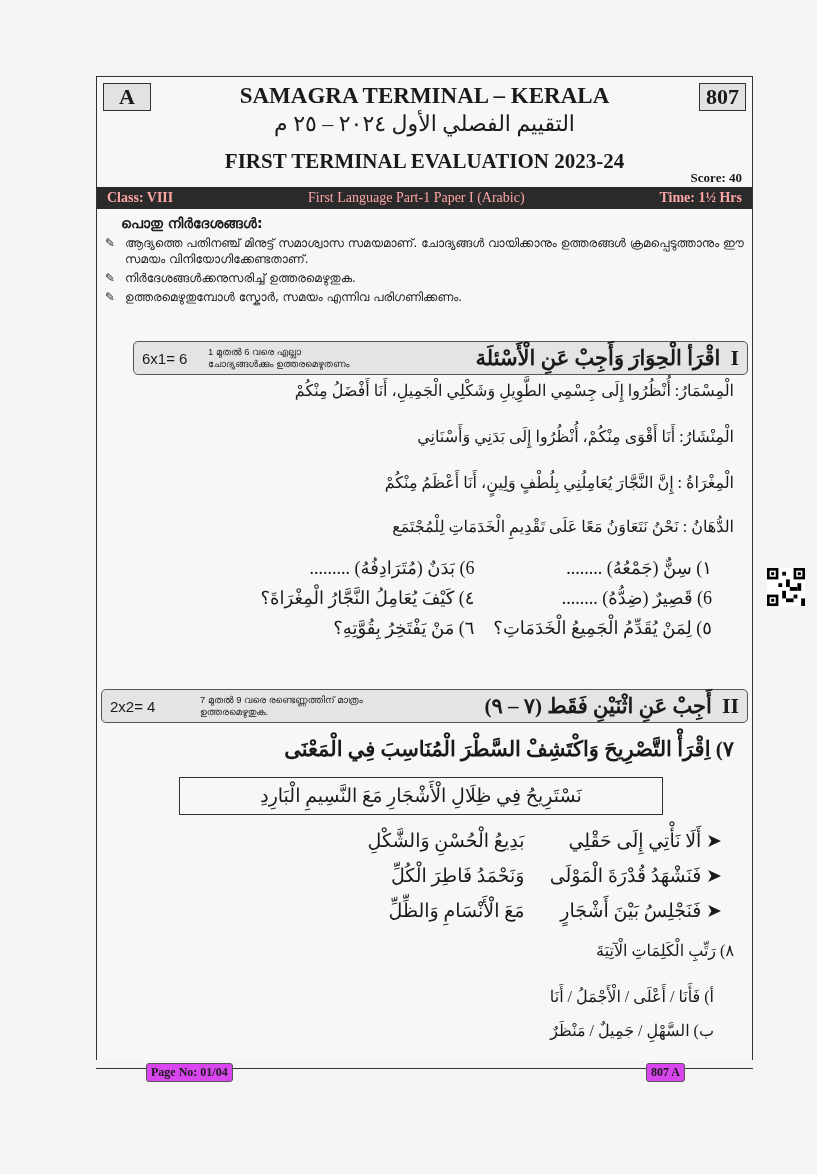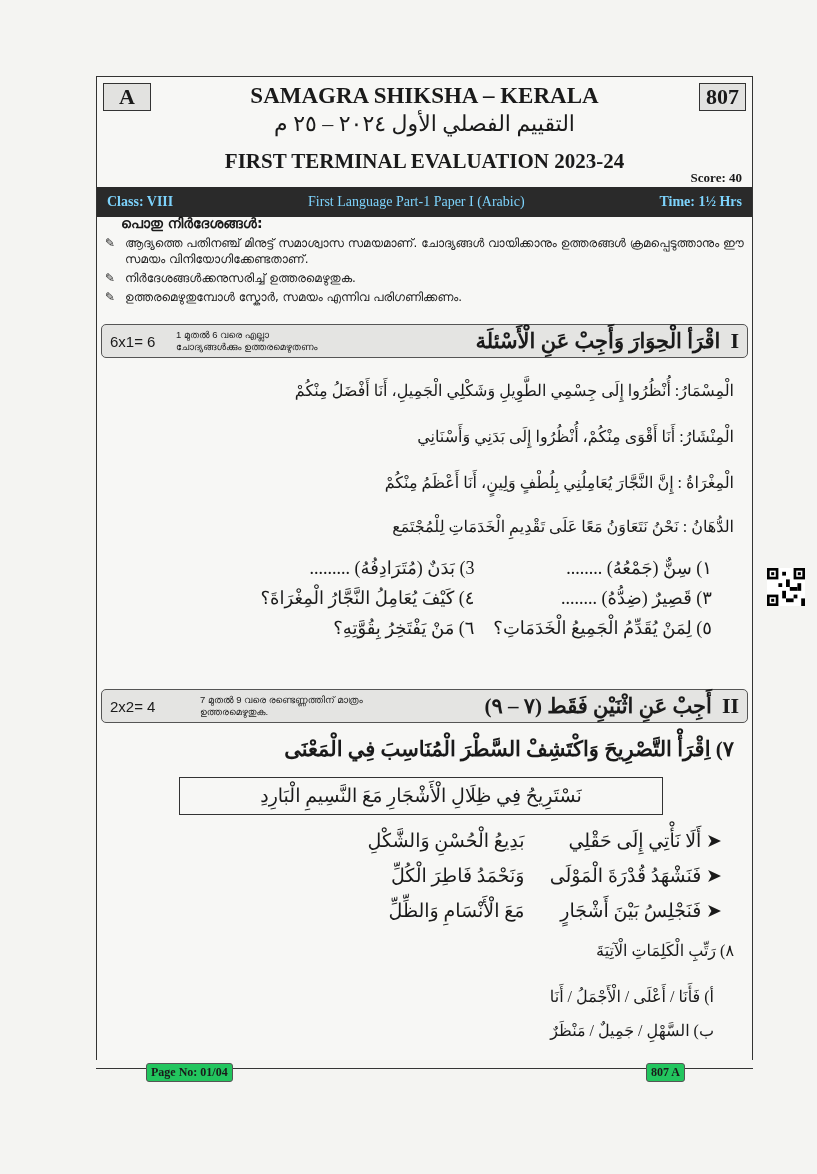--- a/index.html
+++ b/index.html
@@ -8,47 +8,47 @@
   .frame { position:absolute; left:96px; top:76px; width:655px; height:983px;
            border:1.5px solid #333; border-bottom:none; background:#f7f7f5; }
   .code-box { position:absolute; top:6px; border:1.5px solid #333; background:#e2e2e0;
               font-weight:bold; font-size:22px; line-height:26px; padding:0 6px; }
   .code-a { left:6px; width:34px; text-align:center; }
   .code-807 { right:6px; }
   .title { position:absolute; left:0; right:0; top:6px; text-align:center; font-weight:bold; font-size:23px; }
   .subtitle-ar { position:absolute; left:0; right:0; top:34px; text-align:center; font-size:22px; direction:rtl; }
   .exam-name { position:absolute; left:0; right:0; top:72px; text-align:center; font-weight:bold; font-size:21px; }
   .score { position:absolute; right:10px; top:93px; font-weight:bold; font-size:13px; }
-  .bar { position:absolute; left:0; right:0; top:110px; height:30px; background:#2a2a2a; color:#7dd3fc;
+  .bar { position:absolute; left:0; right:0; top:110px; height:22px; background:#2a2a2a; color:#fca5a5;
          font-size:14px; display:flex; align-items:center; justify-content:space-between; padding:0 10px; box-sizing:border-box; }
   .bar .b { font-weight:bold; }
   .instructions { position:absolute; left:8px; right:8px; top:138px; font-family:"DejaVu Sans", sans-serif; font-size:12px; line-height:16px; }
   .instructions .head { font-weight:bold; font-size:14px; margin-bottom:4px;margin-left:16px; }
   .instructions .item { display:flex; gap:6px; margin-bottom:3px; }
   .instructions .bullet { width:14px; flex:none; }
   .sec-banner { position:absolute; left:4px; right:4px; height:34px; border:1.5px solid #555; border-radius:5px;
                 background:#e4e4e2; display:flex; align-items:center; box-sizing:border-box; padding:0 8px; }
   .sec-marks { font-family:"Liberation Sans", sans-serif; font-size:15px; width:56px; }
   .sec-note { font-family:Liberation Sans, sans-serif; font-size:9.5px; line-height:12px; flex:1; padding-left:10px; }
   .sec-title { direction:rtl; font-size:21px; font-weight:bold; }
   .sec-num { font-size:22px; font-weight:bold; margin-left:10px; }
   .ar { direction:rtl; text-align:right; font-size:16px; position:absolute; right:18px; left:18px; }
   .qgrid { position:absolute; left:140px; right:40px; direction:rtl; display:grid; grid-template-columns:1fr 1fr; row-gap:8px; font-size:18px; }
   .poem-box { position:absolute; left:82px; width:482px; top:700px; height:36px; border:1.5px solid #333; direction:rtl; text-align:center; font-size:19px; line-height:36px; }
   .poem { position:absolute; left:230px; right:30px; direction:rtl; display:grid; grid-template-columns:1fr 1fr; row-gap:12px; font-size:19px; }
   .footer { position:absolute; top:1068px; left:96px; width:657px; height:1px; background:#333; }
-  .pg-box { position:absolute; top:1063px; border:1px solid #555; border-radius:3px; background:#22c55e; font-weight:bold; font-size:12px; padding:1px 4px; }
+  .pg-box { position:absolute; top:1063px; border:1px solid #555; border-radius:3px; background:#d946ef; font-weight:bold; font-size:12px; padding:1px 4px; }
   .qr { position:absolute; left:767px; top:568px; width:38px; height:38px; }
 </style>
 </head>
 <body>
 
 <div class="frame">
   <div class="code-box code-a">A</div>
-  <div class="title">SAMAGRA SHIKSHA – KERALA</div>
+  <div class="title">SAMAGRA TERMINAL – KERALA</div>
   <div class="code-box code-807">807</div>
   <div class="subtitle-ar">التقييم الفصلي الأول ٢٠٢٤ – ٢٥ م</div>
   <div class="exam-name">FIRST TERMINAL EVALUATION 2023-24</div>
   <div class="score">Score: 40</div>
   <div class="bar">
     <span class="b">Class: VIII</span>
     <span>First Language Part-1 Paper I (Arabic)</span>
     <span class="b">Time: 1½ Hrs</span>
   </div>
 
@@ -61,39 +61,39 @@
     <div class="item">
         <span class="bullet">✎</span>
         <span>നിർദേശങ്ങൾക്കനുസരിച്ച് ഉത്തരമെഴുതുക.</span>
       </div>
     <div class="item">
         <span class="bullet">✎</span>
         <span>ഉത്തരമെഴുതുമ്പോൾ സ്കോർ, സമയം എന്നിവ പരിഗണിക്കണം.</span>
       </div>
   </div>
 
-  <div class="sec-banner" style="top:247px;">
+  <div class="sec-banner" style="top:264px;margin-left:32px;">
     <span class="sec-marks">6x1= 6</span>
     <span class="sec-note">
       <span>1 മുതൽ 6 വരെ എല്ലാ</span><br>
       <span>ചോദ്യങ്ങൾക്കും ഉത്തരമെഴുതണം</span>
     </span>
     <span class="sec-title">اقْرَأ الْحِوَارَ وَأَجِبْ عَنِ الْأَسْئلَة</span>
     <span class="sec-num">I</span>
   </div>
 
   <div class="ar" style="top:304px;">الْمِسْمَارُ: أُنْظُرُوا إِلَى جِسْمِي الطَّوِيلِ وَشَكْلِي الْجَمِيلِ، أَنَا أَفْضَلُ مِنْكُمْ</div>
   <div class="ar" style="top:350px;">الْمِنْشَارُ: أَنَا أَقْوَى مِنْكُمْ، أُنْظُرُوا إِلَى بَدَنِي وَأَسْنَانِي</div>
   <div class="ar" style="top:396px;">الْمِغْرَاةُ : إِنَّ النَّجَّارَ يُعَامِلُنِي بِلُطْفٍ وَلِينٍ، أَنَا أَعْظَمُ مِنْكُمْ</div>
   <div class="ar" style="top:440px;">الدُّهَانُ : نَحْنُ نَتَعَاوَنُ مَعًا عَلَى تَقْدِيمِ الْخَدَمَاتِ لِلْمُجْتَمَع</div>
 
   <div class="qgrid" style="top:480px;">
     <div>١) سِنٌّ (جَمْعُهُ) ........</div>
-    <div>3) بَدَنٌ (مُتَرَادِفُهُ) .........</div>
-    <div>٣) قَصِيرٌ (ضِدُّهُ) ........</div>
+    <div>6) بَدَنٌ (مُتَرَادِفُهُ) .........</div>
+    <div>6) قَصِيرٌ (ضِدُّهُ) ........</div>
     <div>٤) كَيْفَ يُعَامِلُ النَّجَّارُ الْمِغْرَاةَ؟</div>
     <div>٥) لِمَنْ يُقَدِّمُ الْجَمِيعُ الْخَدَمَاتِ؟</div>
     <div>٦) مَنْ يَفْتَخِرُ بِقُوَّتِهِ؟</div>
   </div>
 
   <div class="sec-banner" style="top:612px;">
     <span class="sec-marks" style="width:80px;">2x2= 4</span>
     <span class="sec-note">
       <span>7 മുതൽ 9 വരെ രണ്ടെണ്ണത്തിന് മാത്രം</span><br>
       <span>ഉത്തരമെഴുതുക.</span>

